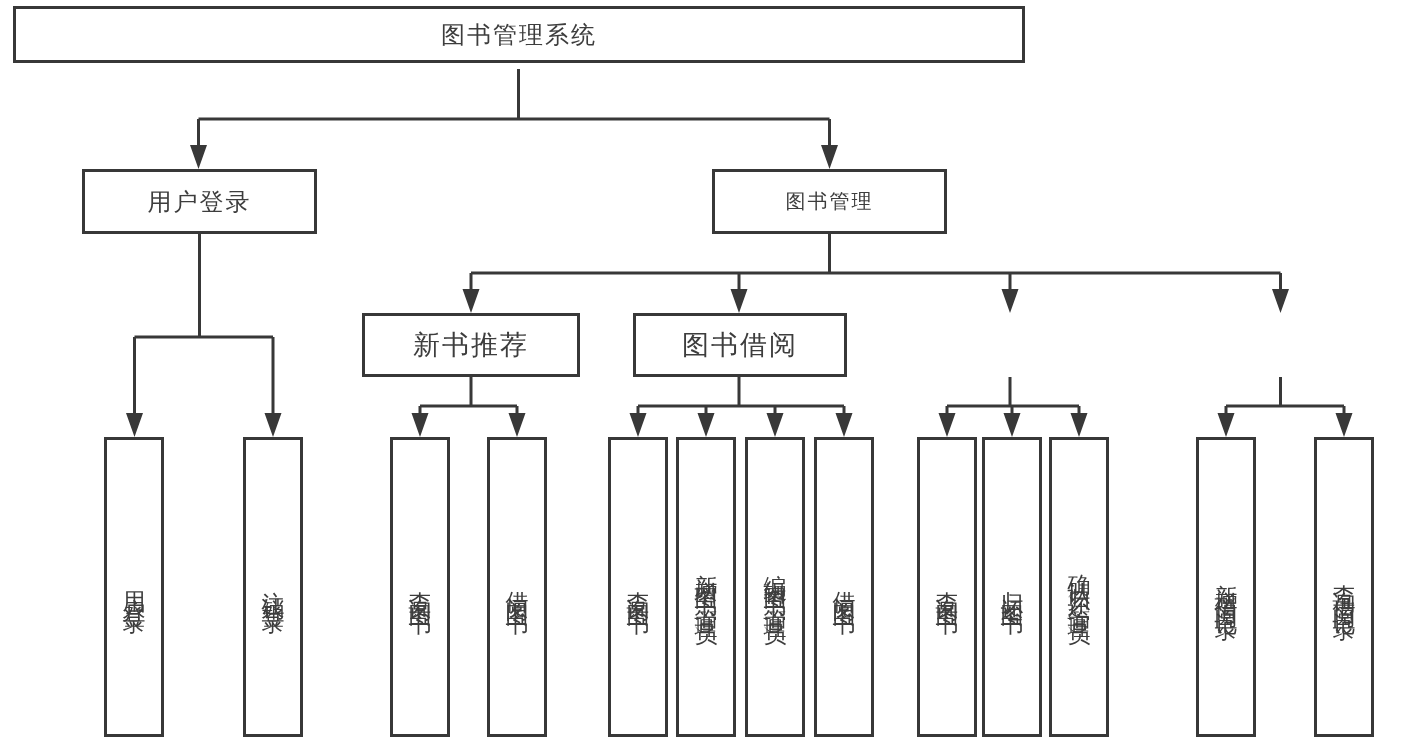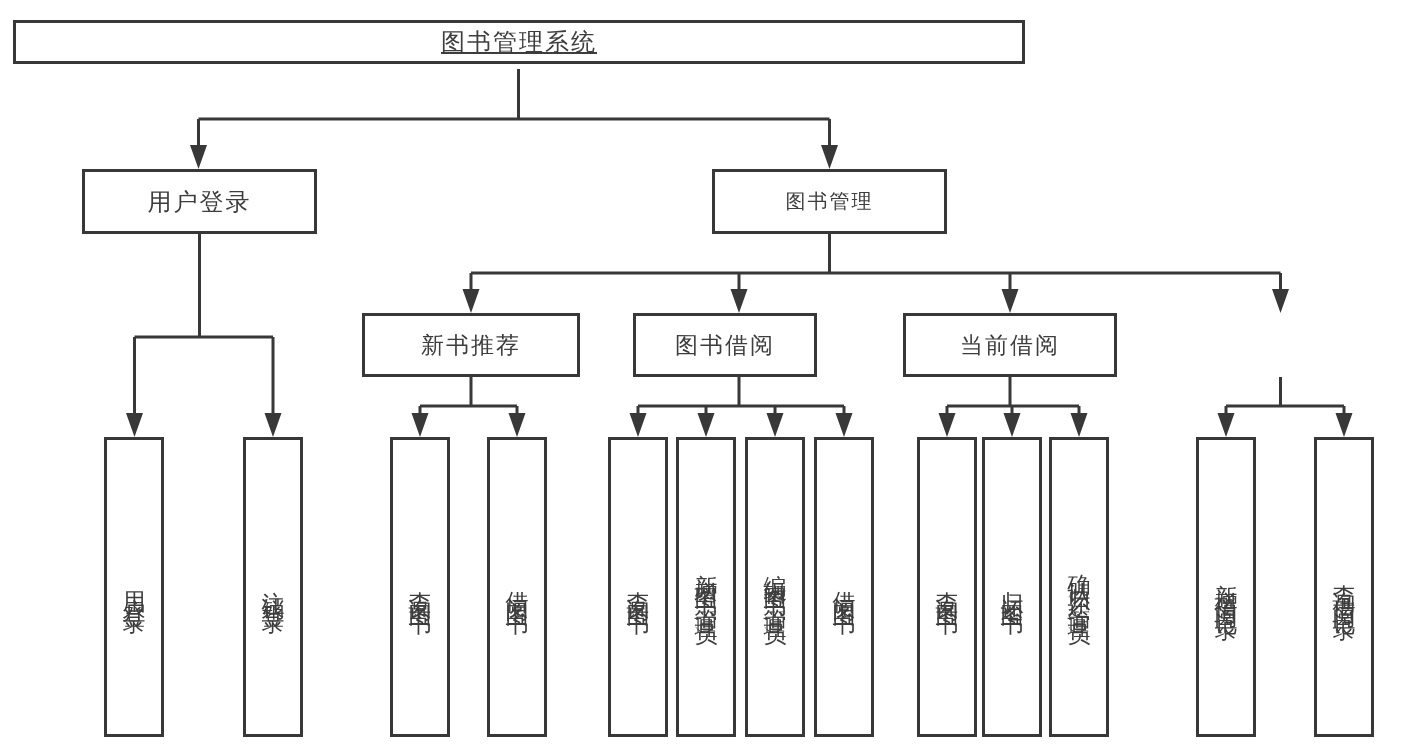--- a/index.html
+++ b/index.html
@@ -20,28 +20,28 @@
     position: absolute;
     box-sizing: border-box;
     background: #ffffff;
     border: 3px solid var(--line, #383838);
     color: var(--text, #3d3d3d);
     display: flex;
     align-items: center;
     justify-content: center;
     z-index: 2;
     letter-spacing: 2px;
-    font-size: 23px;
+    font-size: 27px;
   }
-  .node.root { left: 13px; top: 20px; width: 1012px; height: 44px; font-size: 24px; text-decoration: underline; }
+  .node.root { left: 13px; top: 6px; width: 1012px; height: 57px; font-size: 24px; }
   .node.l2a  { left: 82px;  top: 169px; width: 235px; height: 65px; font-size: 24px; }
   .node.l2b  { left: 712px; top: 169px; width: 235px; height: 65px; font-size: 20px; }
   .node.l3   { top: 313px; height: 64px; }
   .node.l3a  { left: 362px;  width: 218px; }
-  .node.l3b  { left: 633px;  width: 184px; }
+  .node.l3b  { left: 633px;  width: 214px; }
   .node.l3c  { left: 903px;  width: 214px; }
   .node.l3d  { left: 1172px; width: 217px; }
   .node.leaf {
     top: 437px; height: 300px; width: 60px;
     writing-mode: vertical-rl;
     text-orientation: mixed;
     letter-spacing: 7px;
     font-size: 23px;
     line-height: 1;
     padding: 4px 0;
@@ -89,21 +89,20 @@
              M1217.5 413H1234.5L1226 437Z M1335.5 413H1352.5L1344 437Z"></path>
   </svg>
 
   <div class="node root">图书管理系统</div>
 
   <div class="node l2a">用户登录</div>
   <div class="node l2b">图书管理</div>
 
   <div class="node l3 l3a">新书推荐</div>
   <div class="node l3 l3b">图书借阅</div>
-  <div class="node l3 l3c">当前借阅</div>
 
   <div class="node leaf a1">用户登录</div>
   <div class="node leaf a2">注销登录</div>
 
   <div class="node leaf b1">查询图书</div>
   <div class="node leaf b2">借阅图书</div>
 
   <div class="node leaf c1">查询图书</div>
   <div class="node leaf c2">新增图书（管理员）</div>
   <div class="node leaf c3">编辑图书（管理员）</div>

